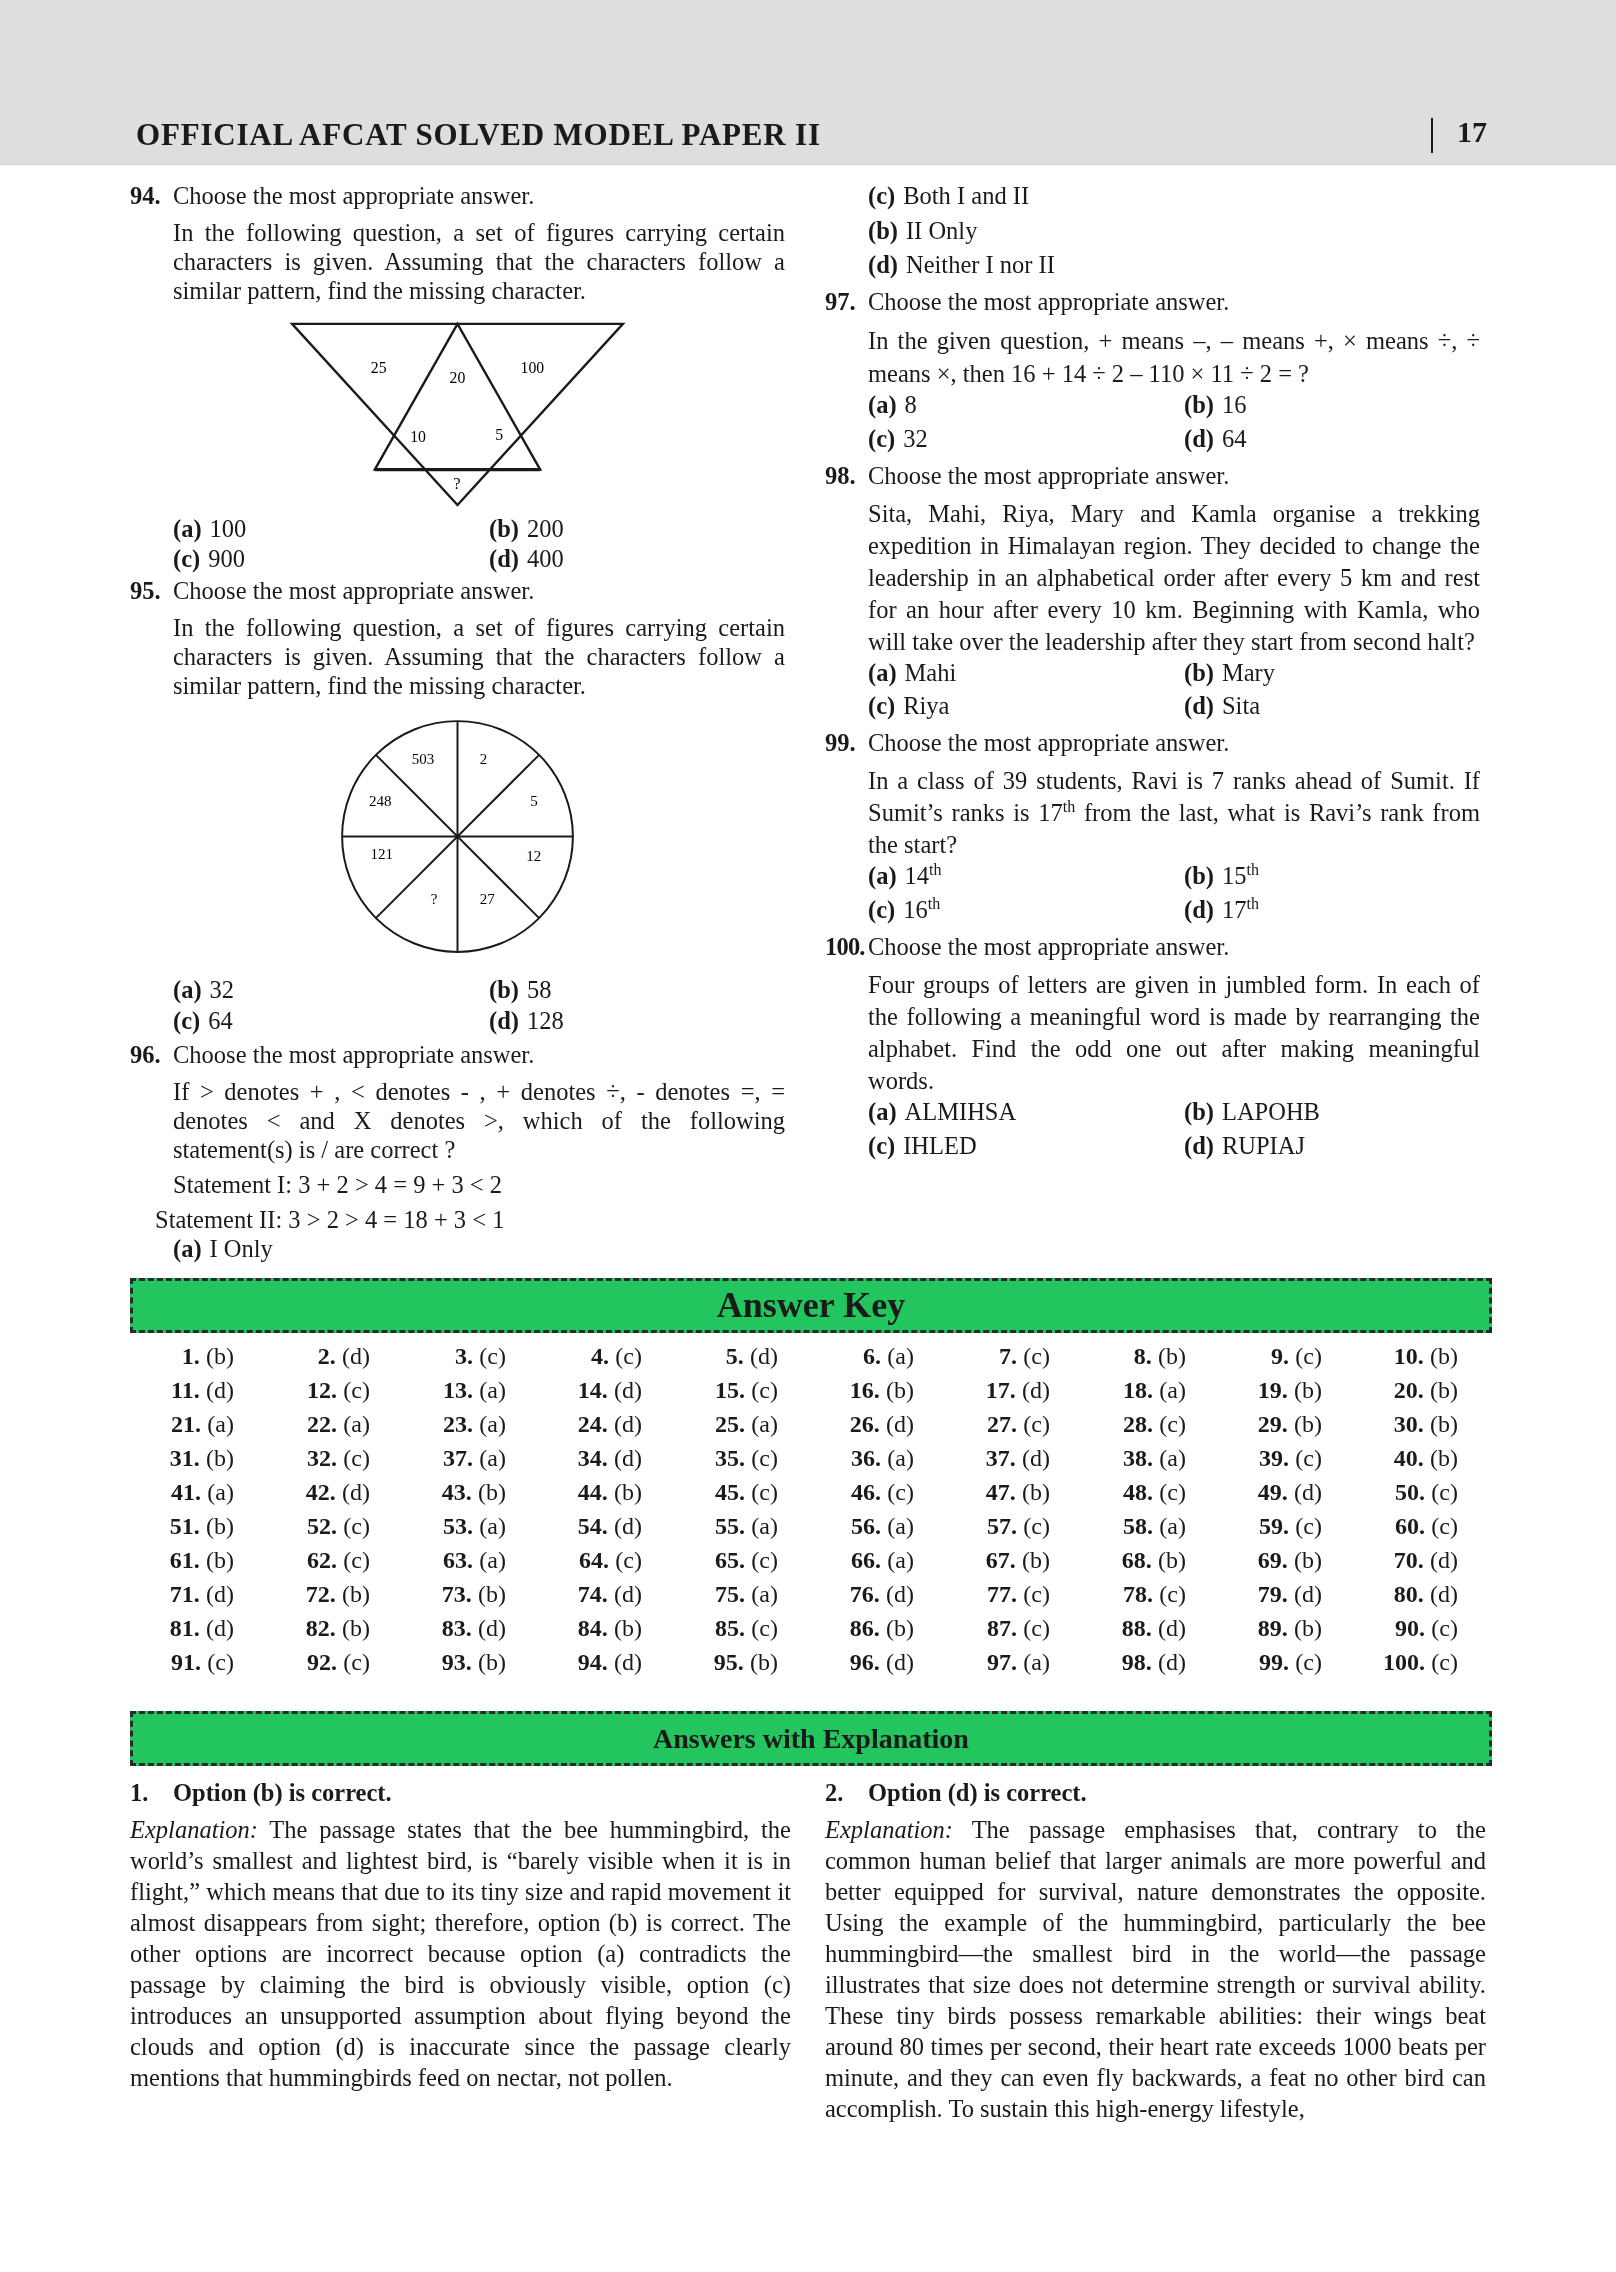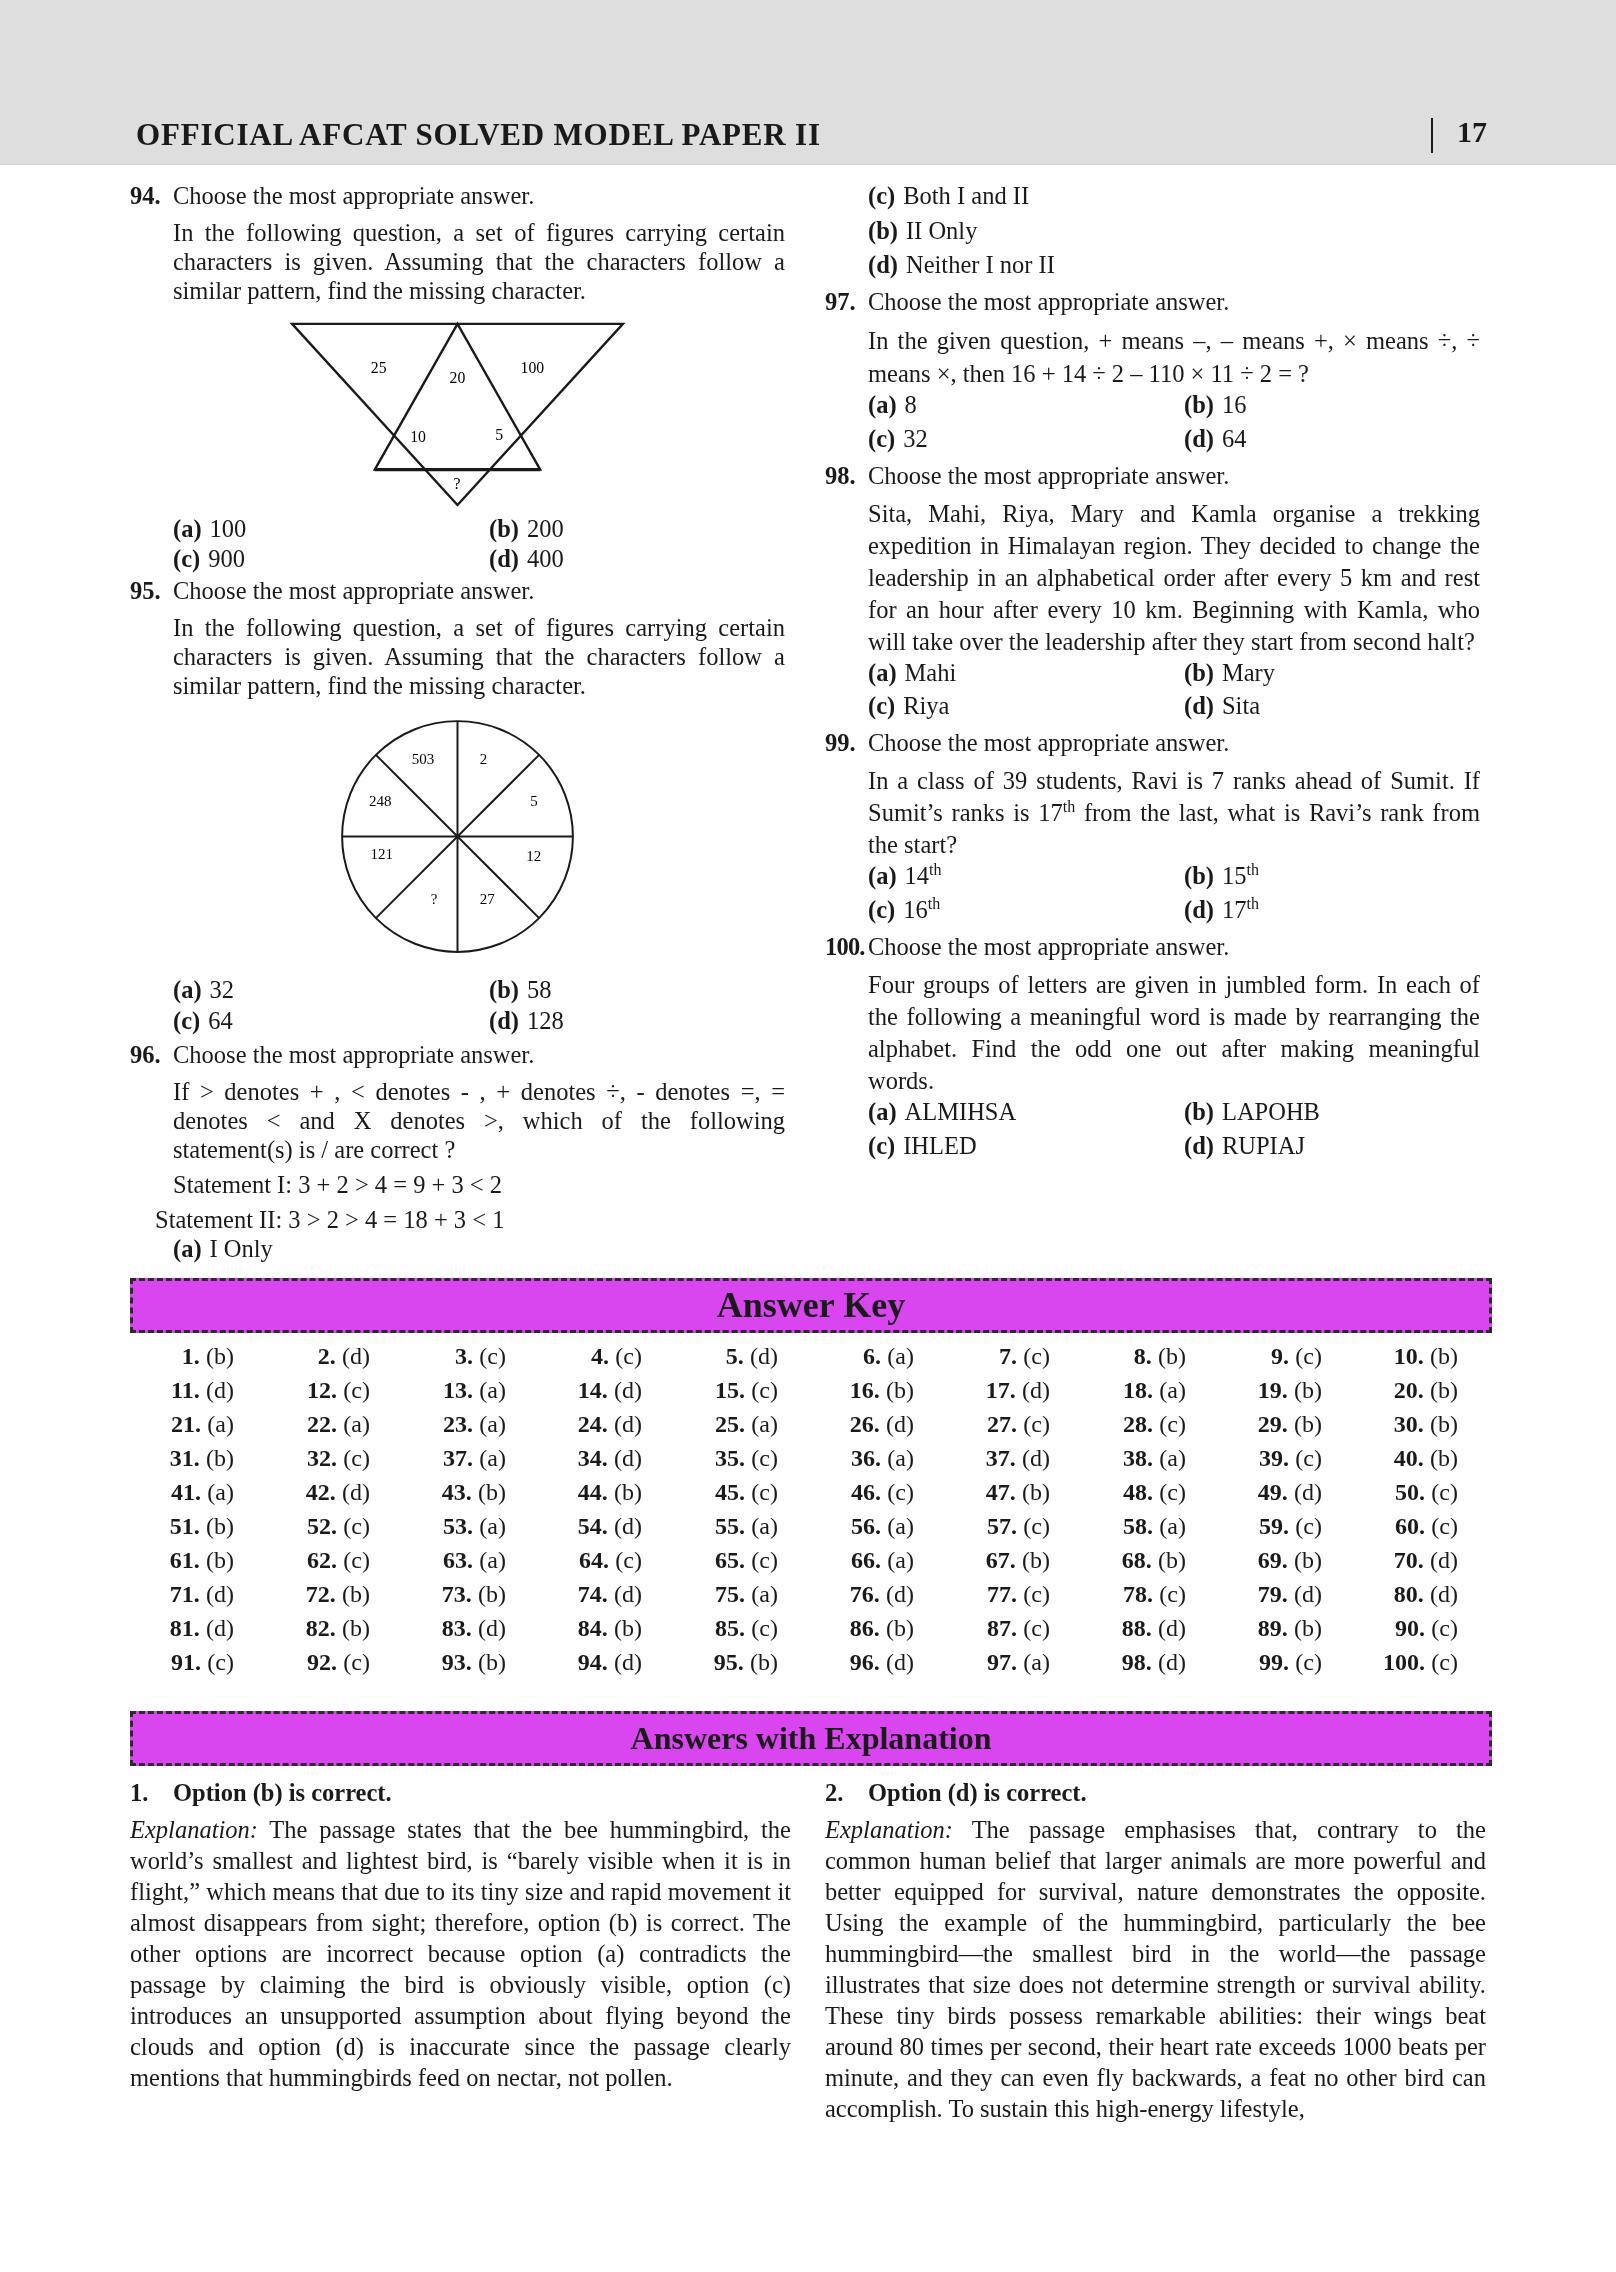--- a/index.html
+++ b/index.html
@@ -19,24 +19,24 @@
   .q-num { font-weight: bold; width: 43px; flex-shrink: 0; }
   .q-num.wide { width: 43px; letter-spacing: -0.8px; }
   .q-text { flex: 1; }
   .q-body { margin-left: 43px; text-align: justify; margin-top: 8px; }
   .opts { margin-left: 43px; display: grid; grid-template-columns: 316px 316px; row-gap: 1.6px; }
   .opts.single { grid-template-columns: 631px; }
   .opt-label { font-weight: bold; margin-right: 8px; }
   .fig { display: block; margin: 11px auto 4.7px auto; }
   sup { font-size: 16px; line-height: 0; }
 
-  .band { position: absolute; left: 130px; width: 1356px; background: #d946ef;
+  .band { position: absolute; left: 130px; width: 1356px; background: #22c55e;
           border: 3.2px dashed #2a2a2a; text-align: center; font-weight: bold; }
   .band-answer { top: 1278px; height: 49px; font-size: 36px; line-height: 49px; }
-  .band-expl { top: 1711px; height: 49px; font-size: 32px; line-height: 49px; }
+  .band-expl { top: 1711px; height: 49px; font-size: 28px; line-height: 49px; }
 
   .key-grid { position: absolute; left: 130px; top: 1339px; width: 1356px;
               display: grid; grid-template-columns: repeat(10, 136px); grid-auto-rows: 34px; font-size: 24px; }
   .key-cell { display: flex; justify-content: flex-end; padding-right: 32px; align-items: center; }
   .key-num { font-weight: bold; margin-right: 6.3px; }
 
   .expl { position: absolute; width: 661px; font-size: 24.5px; line-height: 31px; }
   .expl-left { left: 130px; top: 1777px; }
   .expl-right { left: 825px; top: 1777px; }
   .expl-head { font-weight: bold; margin-bottom: 6.3px; }

